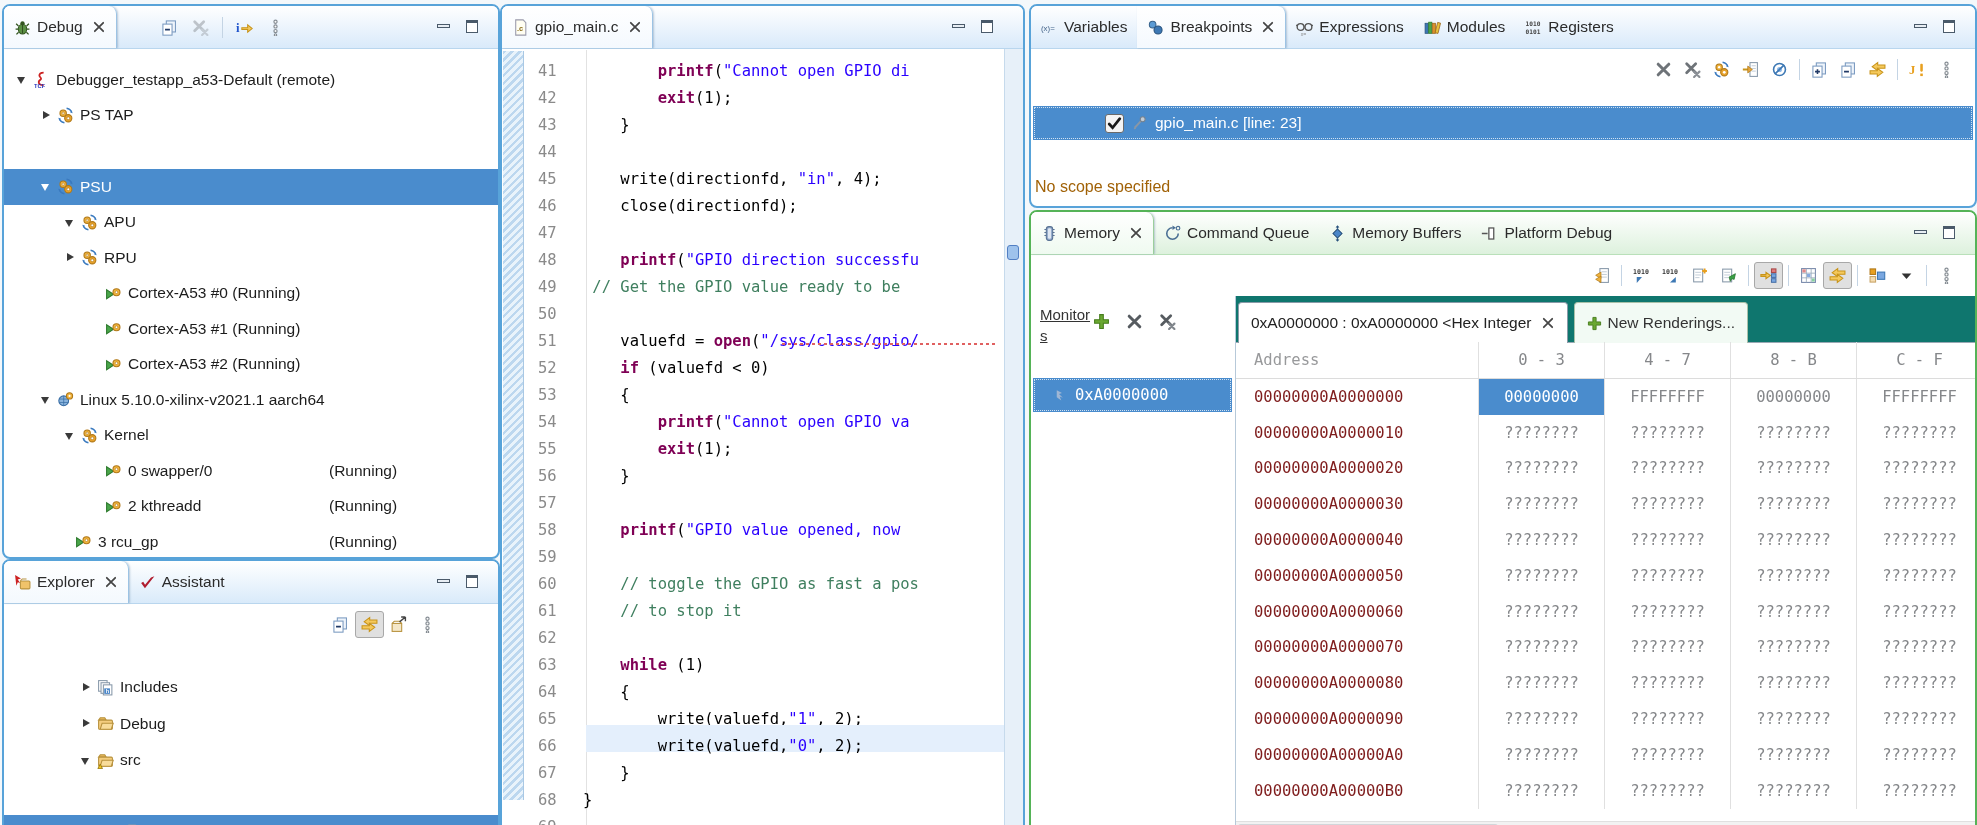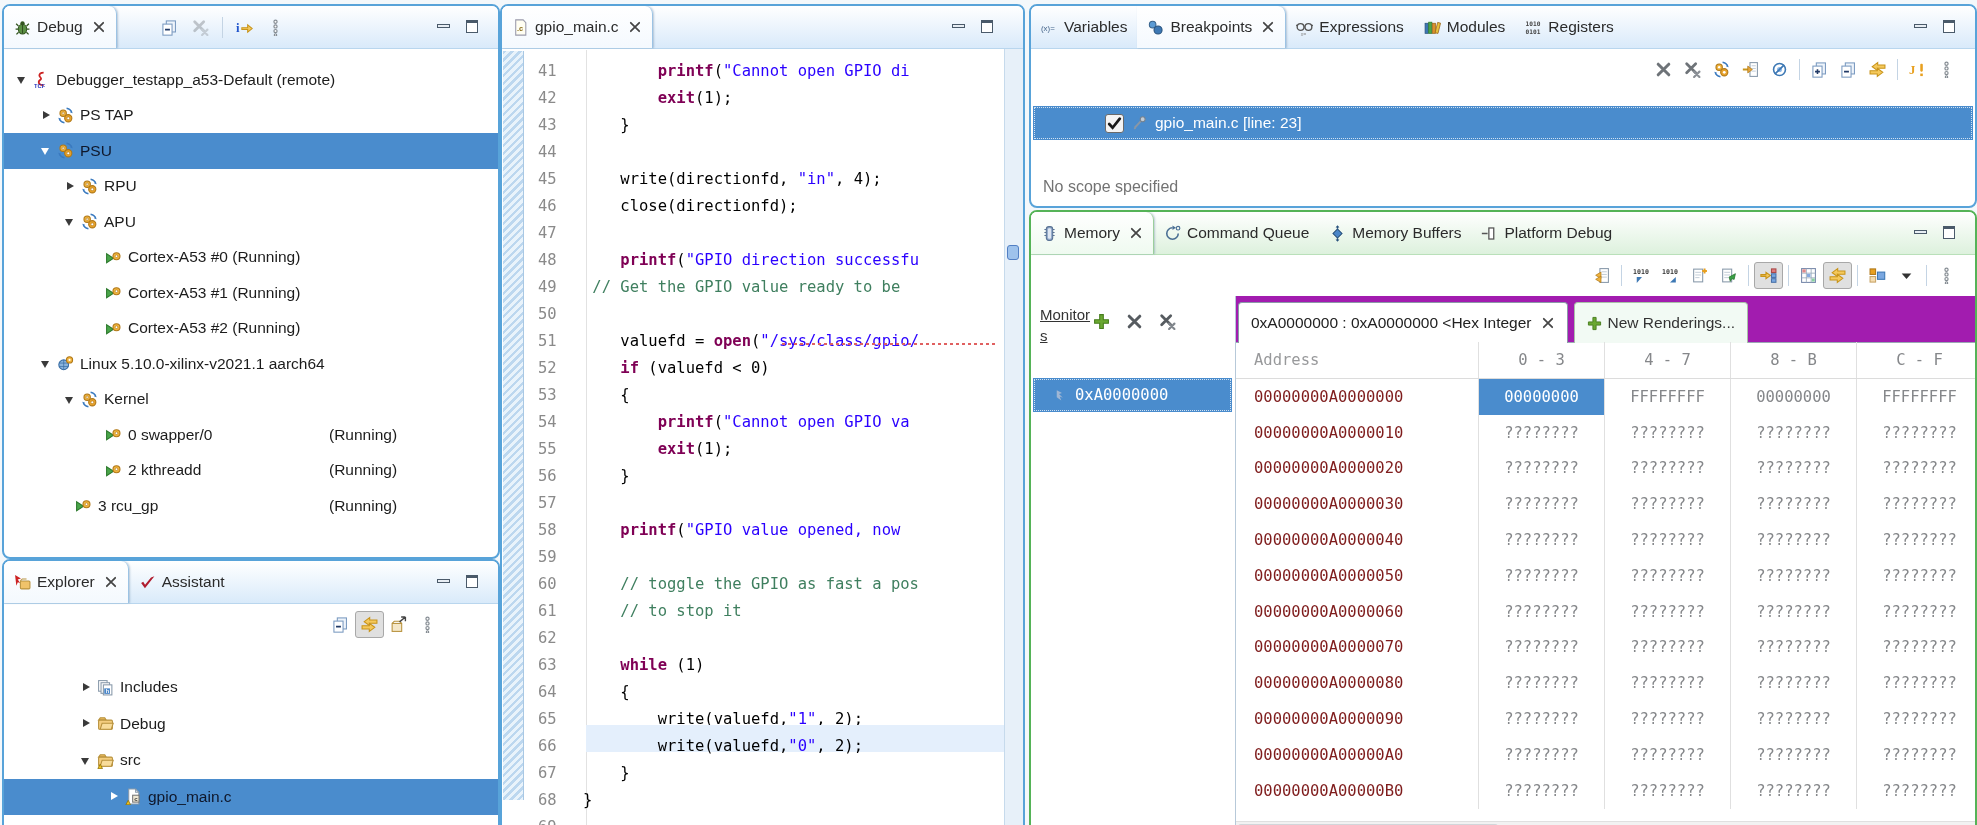--- a/index.html
+++ b/index.html
@@ -30,21 +30,21 @@
   .minmax{display:flex;align-items:center;gap:10px;margin-left:auto;padding-right:16px;}
   .mm{width:19px;height:16px;position:relative;}
   .mm.min::after{content:"";position:absolute;left:3px;top:5px;width:11px;height:2px;border:1px solid #4a5a6a;background:#e8eef4;}
   .mm.max::after{content:"";position:absolute;left:3px;top:1px;width:10px;height:9px;border:1px solid #4a5a6a;border-top-width:3px;background:#fff;}
   .ic{display:inline-block;width:17px;height:17px;flex:0 0 17px;}
   .ic svg{display:block;}
   .tclose{width:14px;height:14px;flex:0 0 14px;margin-left:3px;}
   
   .tree{position:absolute;left:0;right:0;}
   .trow{display:flex;align-items:center;font-size:15.5px;color:#1c1c1c;white-space:nowrap;position:relative;}
-  .trow.sel{background:#4a8ccd;color:#0f172a;}
+  .trow.sel{background:#4a8ccd;color:#ffffff;margin-top:36px;}
   .exp{width:13px;height:13px;flex:0 0 13px;margin-right:4px;position:relative;}
   .exp.c::before{content:"";position:absolute;left:3px;top:2px;border-left:7px solid #3a3a3a;
       border-top:4.5px solid transparent;border-bottom:4.5px solid transparent;}
   .exp.o::before{content:"";position:absolute;left:1px;top:4px;border-top:7px solid #3a3a3a;
       border-left:4.5px solid transparent;border-right:4.5px solid transparent;}
   .trow.sel .exp.c::before{border-left-color:#fff;}
   .trow.sel .exp.o::before{border-top-color:#fff;}
   .tic{margin-right:6px;}
   .tstatus{position:absolute;left:325px;}
   
@@ -64,31 +64,31 @@
   .c-str{color:#2a00ff;}
   .c-com{color:#3f7f5f;}
   .cl.err::after{content:"";position:absolute;left:258px;right:6px;top:23px;height:2px;
      background:repeating-linear-gradient(90deg,#e06060 0 3px,transparent 3px 6px);}
   
   .toolrow{height:40px;display:flex;align-items:center;justify-content:flex-end;padding-right:14px;background:#fff;}
   #bp-row{position:absolute;left:2px;right:2px;top:100px;height:34px;background:#4a8ccd;color:#fff;
      display:flex;align-items:center;font-size:15.5px;gap:7px;padding-left:72px;
      outline:1px dotted #cfe1f2;outline-offset:-2px;}
   .cb{width:17px;height:17px;background:#f4f4f4;border:1px solid #6a6a6a;border-radius:3px;flex:0 0 17px;}
-  #bp-footer{position:absolute;left:12px;top:172px;font-size:16px;color:#737373;}
+  #bp-footer{position:absolute;left:4px;top:172px;font-size:16px;color:#a16207;}
   
   #memcontent{position:absolute;left:0;right:0;top:84px;bottom:0;}
   #monitors{position:absolute;left:0;top:0;bottom:0;width:204px;border-right:1px solid #b7c9d9;}
   #monlabel{position:absolute;left:9px;top:8px;width:56px;font-size:15px;line-height:21px;color:#333;word-break:break-all;text-decoration:underline;}
   #montools{position:absolute;left:56px;top:12px;display:flex;gap:4px;}
   #monrow{position:absolute;left:2px;right:3px;top:82px;height:34px;background:#4a8ccd;color:#fff;
      display:flex;align-items:center;gap:6px;padding-left:22px;font-size:15.5px;
      outline:1px dotted #cfe1f2;outline-offset:-2px;font-family:"DejaVu Sans Mono",monospace;}
   #renderings{position:absolute;left:205px;right:0;top:0;bottom:0;background:#fff;}
-  #rtabs{position:absolute;left:0;right:0;top:0;height:46px;background:#a21caf;border-bottom:1px solid #9aa8b4;display:flex;align-items:flex-end;padding-left:2px;}
+  #rtabs{position:absolute;left:0;right:0;top:0;height:46px;background:#0f766e;border-bottom:1px solid #9aa8b4;display:flex;align-items:flex-end;padding-left:2px;}
   .rtab{display:flex;align-items:center;gap:6px;height:40px;padding:0 12px;font-size:15.5px;color:#222;
      background:#fff;border:1px solid #8a9aa8;border-bottom:none;border-radius:4px 4px 0 0;margin-bottom:-1px;white-space:nowrap;}
   .rtab.new{background:#f2faf4;border-color:#a8c0a8;margin-left:6px;color:#333;}
   #rtable{position:absolute;left:0;right:0;top:46px;bottom:10px;overflow:hidden;
      font-family:"DejaVu Sans Mono",monospace;font-size:15.5px;}
   .mrow{display:flex;height:35.8px;align-items:center;}
   .mrow.head{height:36px;color:#98999b;border-bottom:1px solid #dcdcdc;}
   .mcol-a{width:243px;flex:0 0 243px;padding-left:18px;box-sizing:border-box;border-right:1px solid #e0e0e0;align-self:stretch;display:flex;align-items:center;color:#7f1d1d;}
   .mrow.head .mcol-a{color:#98999b;}
   .mcol{width:125px;flex:0 0 125px;text-align:center;color:#85878a;border-right:1px solid #e0e0e0;align-self:stretch;display:flex;align-items:center;justify-content:center;}
@@ -199,48 +199,48 @@
               <circle cx="10.6" cy="10.6" r="3.4" fill="#e8a22a" stroke="#b07818"></circle>
               <circle cx="10.6" cy="10.6" r="1.3" fill="#fff" stroke="#b07818" stroke-width=".6"></circle>
               <path d="M13.8 4.6A6.5 6.5 0 0 0 9 1.2M2.2 11.4a6.5 6.5 0 0 0 4.8 3.4" fill="none" stroke="#3a7abf" stroke-width="1.3"></path>
               <path d="M14.8 5.8l-2.4-.6 1.3-2z" fill="#3a7abf"></path>
               <path d="M1.2 10.2l2.4.6-1.3 2z" fill="#3a7abf"></path>
             </svg>
           </span>
           <span>PSU</span>
         </div>
         <div class="trow" style="height: 35.5px; padding-left: 60px;">
-          <span class="exp c"></span>
+          <span class="exp o"></span>
           <span class="ic tic">
             <svg viewBox="0 0 16 16" width="100%" height="100%">
               <circle cx="5.8" cy="5.8" r="3" fill="#f0b33c" stroke="#b07818"></circle>
               <circle cx="5.8" cy="5.8" r="1.1" fill="#fff" stroke="#b07818" stroke-width=".6"></circle>
               <circle cx="10.6" cy="10.6" r="3.4" fill="#e8a22a" stroke="#b07818"></circle>
               <circle cx="10.6" cy="10.6" r="1.3" fill="#fff" stroke="#b07818" stroke-width=".6"></circle>
               <path d="M13.8 4.6A6.5 6.5 0 0 0 9 1.2M2.2 11.4a6.5 6.5 0 0 0 4.8 3.4" fill="none" stroke="#3a7abf" stroke-width="1.3"></path>
               <path d="M14.8 5.8l-2.4-.6 1.3-2z" fill="#3a7abf"></path>
               <path d="M1.2 10.2l2.4.6-1.3 2z" fill="#3a7abf"></path>
             </svg>
           </span>
-          <span>RPU</span>
+          <span>APU</span>
         </div>
         <div class="trow" style="height: 35.5px; padding-left: 60px;">
-          <span class="exp o"></span>
+          <span class="exp c"></span>
           <span class="ic tic">
             <svg viewBox="0 0 16 16" width="100%" height="100%">
               <circle cx="5.8" cy="5.8" r="3" fill="#f0b33c" stroke="#b07818"></circle>
               <circle cx="5.8" cy="5.8" r="1.1" fill="#fff" stroke="#b07818" stroke-width=".6"></circle>
               <circle cx="10.6" cy="10.6" r="3.4" fill="#e8a22a" stroke="#b07818"></circle>
               <circle cx="10.6" cy="10.6" r="1.3" fill="#fff" stroke="#b07818" stroke-width=".6"></circle>
               <path d="M13.8 4.6A6.5 6.5 0 0 0 9 1.2M2.2 11.4a6.5 6.5 0 0 0 4.8 3.4" fill="none" stroke="#3a7abf" stroke-width="1.3"></path>
               <path d="M14.8 5.8l-2.4-.6 1.3-2z" fill="#3a7abf"></path>
               <path d="M1.2 10.2l2.4.6-1.3 2z" fill="#3a7abf"></path>
             </svg>
           </span>
-          <span>APU</span>
+          <span>RPU</span>
         </div>
         <div class="trow" style="height: 35.5px; padding-left: 84px;">
           <span class="exp"></span>
           <span class="ic tic">
             <svg viewBox="0 0 16 16" width="100%" height="100%">
               <path d="M1.5 4.5v8.5l6.5-4.3z" fill="#4aa54a" stroke="#2d7a2d"></path>
               <circle cx="10.8" cy="6.8" r="3.3" fill="#f0b33c" stroke="#b07818"></circle>
               <circle cx="10.8" cy="6.8" r="1.2" fill="#fff" stroke="#b07818" stroke-width=".6"></circle>
             </svg>
           </span>

